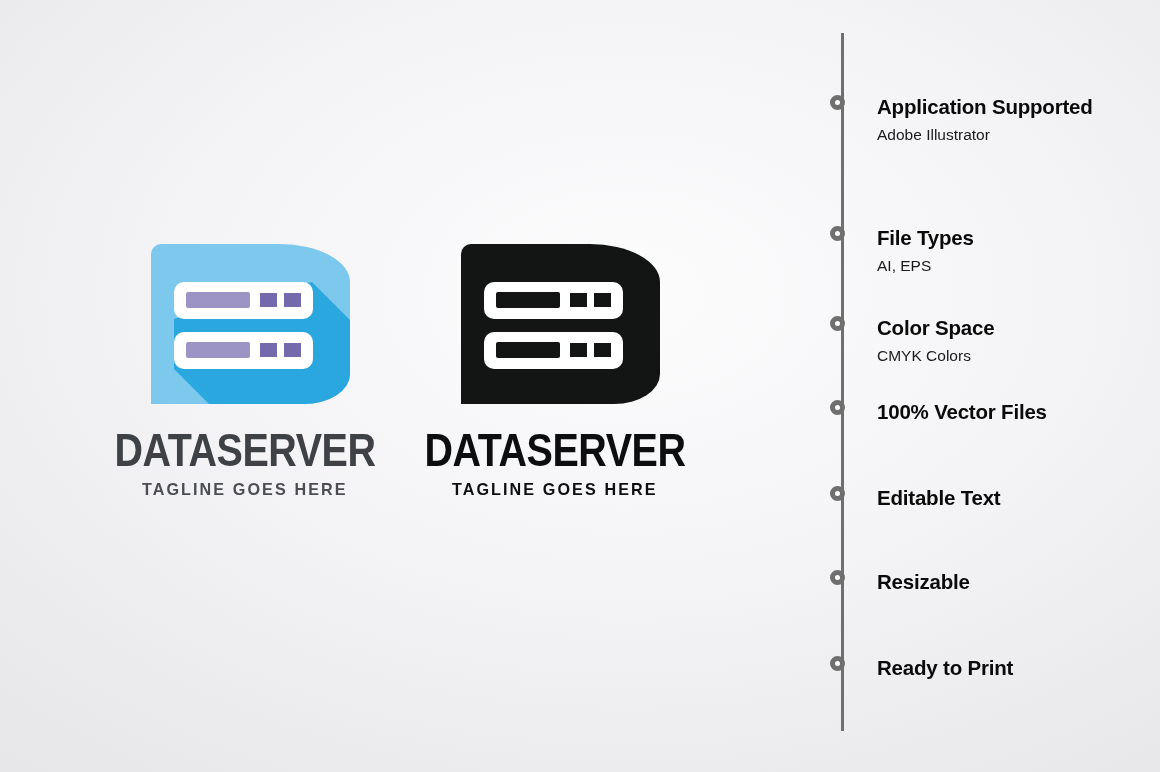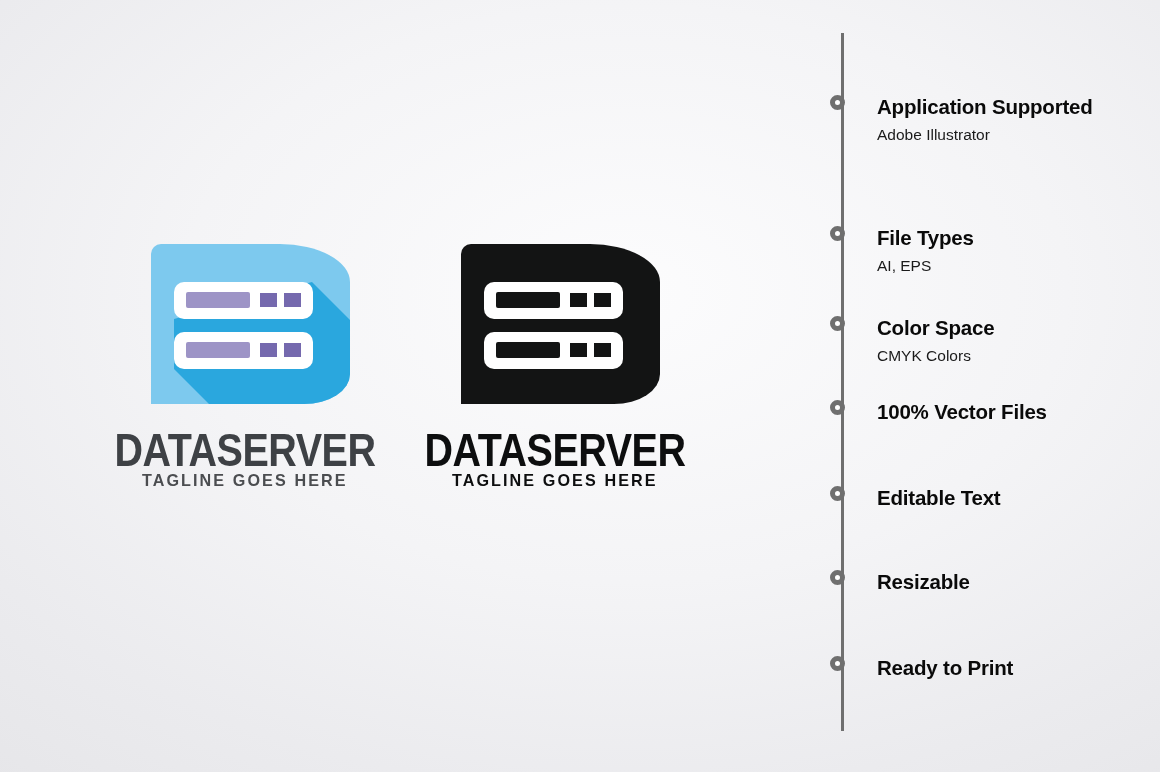--- a/index.html
+++ b/index.html
@@ -44,21 +44,21 @@
 
   .wordmark{
     position:absolute; top:184px; left:50%; transform:translateX(-50%);
     text-align:center; white-space:nowrap;
   }
   .brand-name{
     display:inline-block; transform:scaleX(0.84); transform-origin:50% 50%;
     font-size:47px; line-height:44px; font-weight:bold; letter-spacing:-0.5px;
   }
   .brand-tagline{
-    display:block; 
+    display:block; margin-top:9px;
   }
   .brand-tagline span{
     display:inline-block; transform:scaleX(0.95); transform-origin:50% 50%;
     font-size:17px; line-height:18px; font-weight:bold; letter-spacing:2.2px;
   }
   .blue  .brand-name{ color:#3E4145; }
   .blue  .brand-tagline span{ color:#4B4D50; }
   .black .brand-name{ color:#0D0E0F; }
   .black .brand-tagline span{ color:#0D0E0F; }
 

